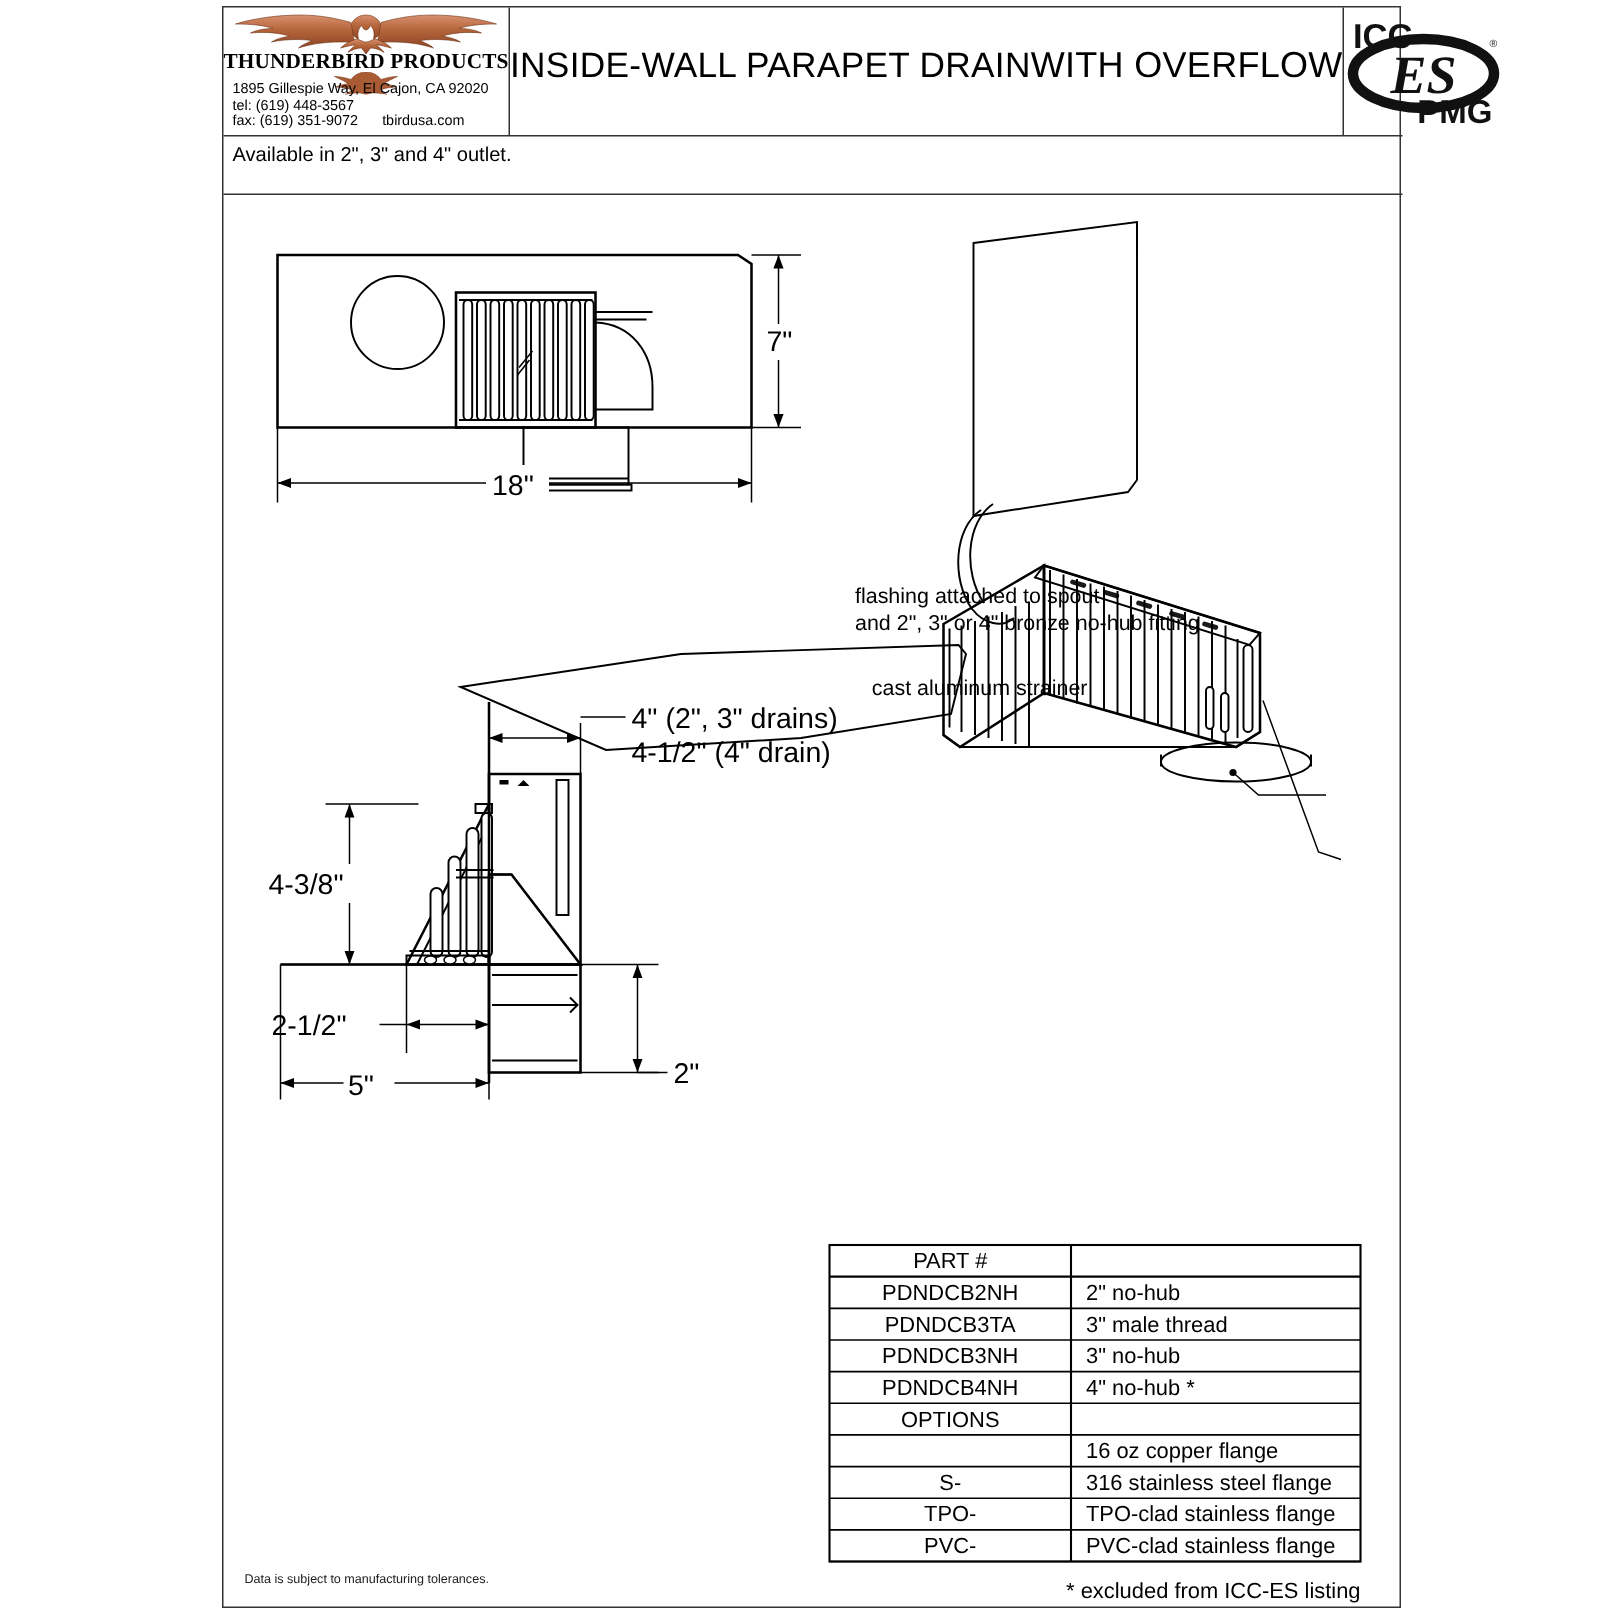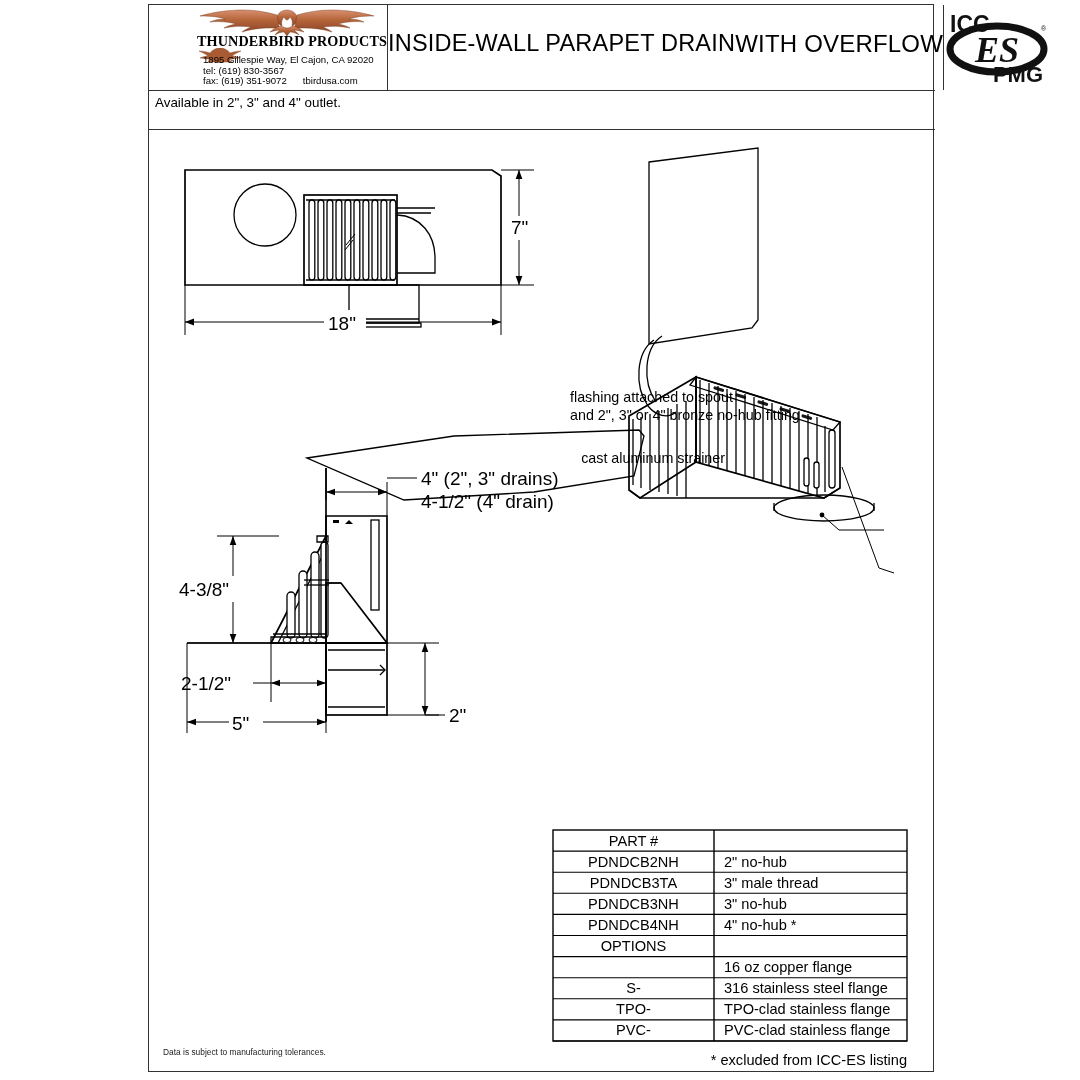--- a/index.html
+++ b/index.html
@@ -38,21 +38,21 @@
     display: flex;
   }
   .logo-cell {
     width: 198px;
     height: 100%;
     box-sizing: border-box;
     border-right: 1.5px solid #333;
     position: relative;
     display: flex;
     flex-direction: column;
-    margin-left: 48px;
+    align-items: center;
   }
   .eagle {
     width: 180px;
     height: 30px;
     margin-top: 1px;
     position: relative;
   }
   .brandname {
     font-family: "Liberation Serif", serif;
     font-weight: bold;
@@ -182,21 +182,21 @@
       <div class="flourish">
         <svg width="46" height="15" viewBox="0 0 46 15">
           <g fill="#a95c33" stroke="#7d4022" stroke-width="0.4">
             <path d="M23 0 c-4 0 -8 2 -10 5 c-3 -1 -7 -2 -11 -2 c4 2 7 3 9 5 c-3 0 -6 1 -8 2 c4 0 8 1 11 2 c-2 1 -4 3 -5 3 c4 -1 7 -1 10 -1 c1 0 3 1 4 1 c1 0 3 -1 4 -1 c3 0 6 0 10 1 c-1 0 -3 -2 -5 -3 c3 -1 7 -2 11 -2 c-2 -1 -5 -2 -8 -2 c2 -2 5 -3 9 -5 c-4 0 -8 1 -11 2 c-2 -3 -6 -5 -10 -5 z"></path>
           </g>
         </svg>
       </div>
 
       <div class="addr">
         <div>1895 Gillespie Way,  El Cajon,  CA 92020</div>
-        <div>tel:  (619) 830-3567</div>
+        <div>tel:  (619) 448-3567</div>
         <div style="display:flex; gap:16px;">
           <span>fax: (619) 351-9072</span>
           <span>tbirdusa.com</span>
         </div>
       </div>
     </div>
 
     <div class="title-cell">
       <div class="title-main">INSIDE-WALL PARAPET DRAIN</div>
       <div class="title-sub">WITH OVERFLOW</div>

